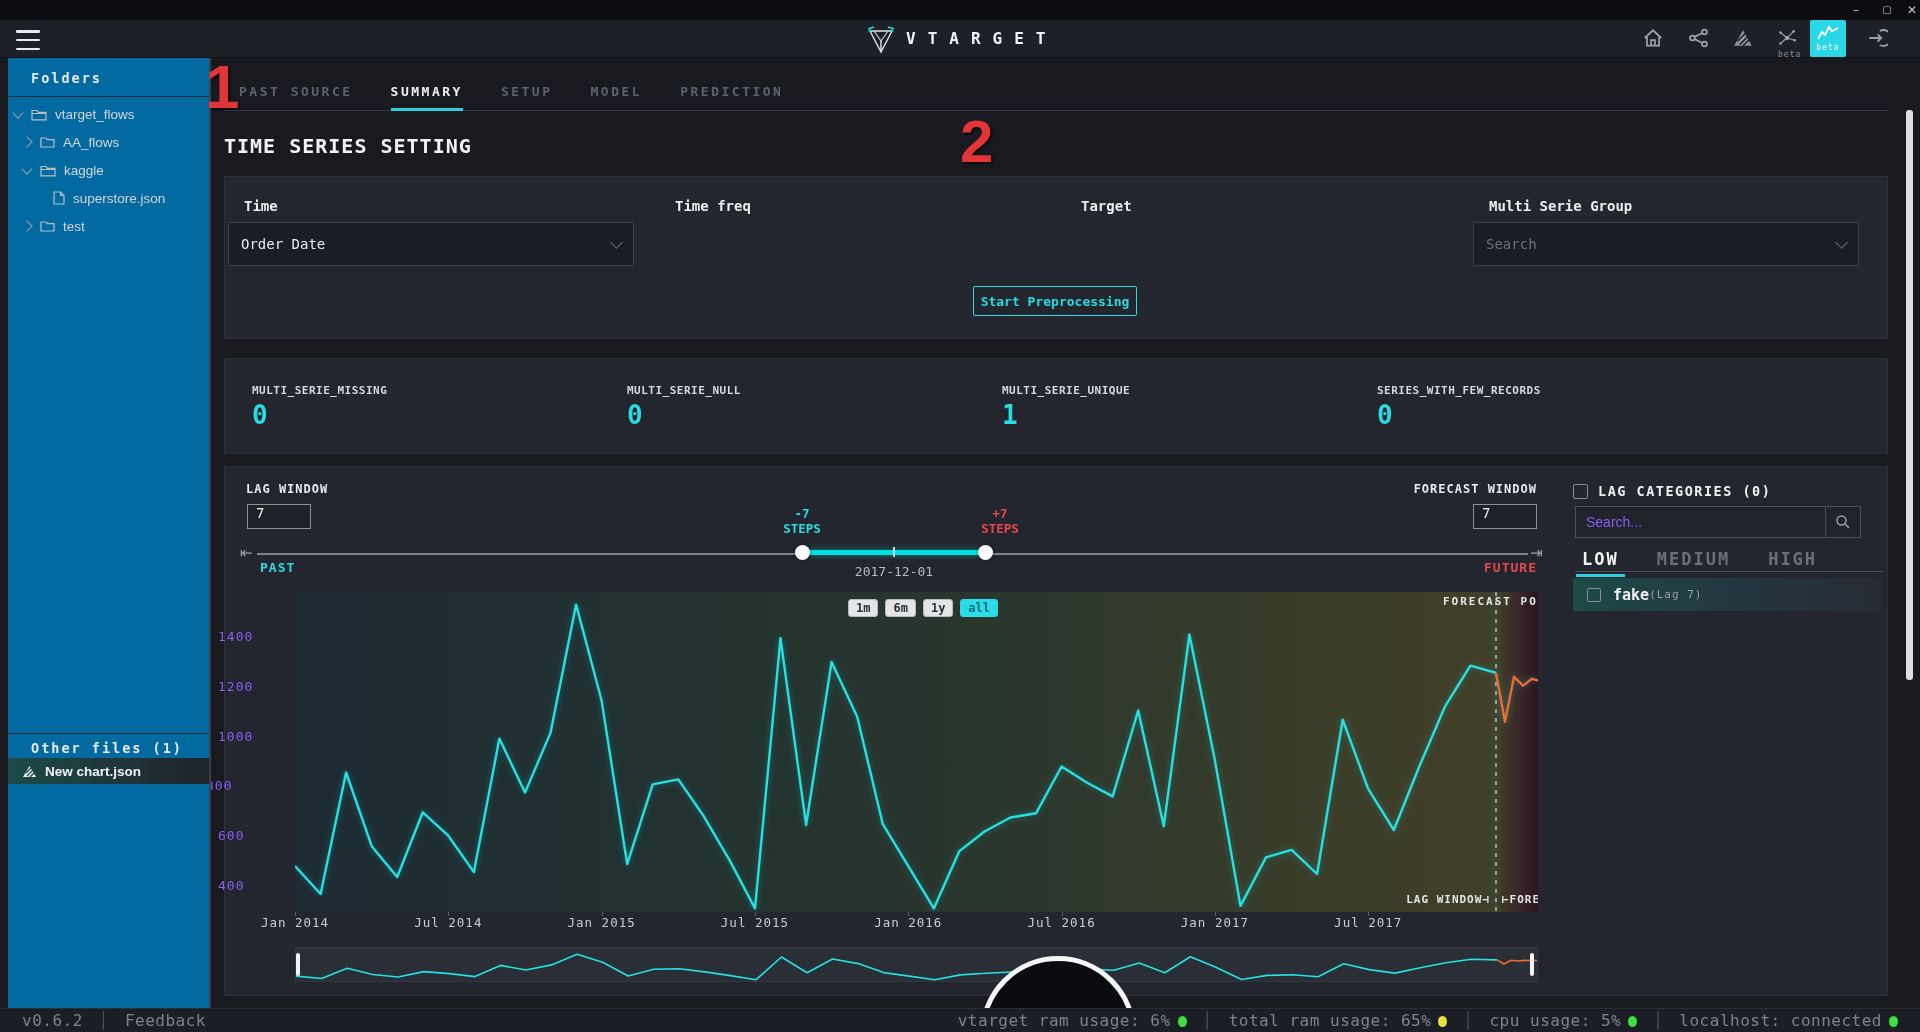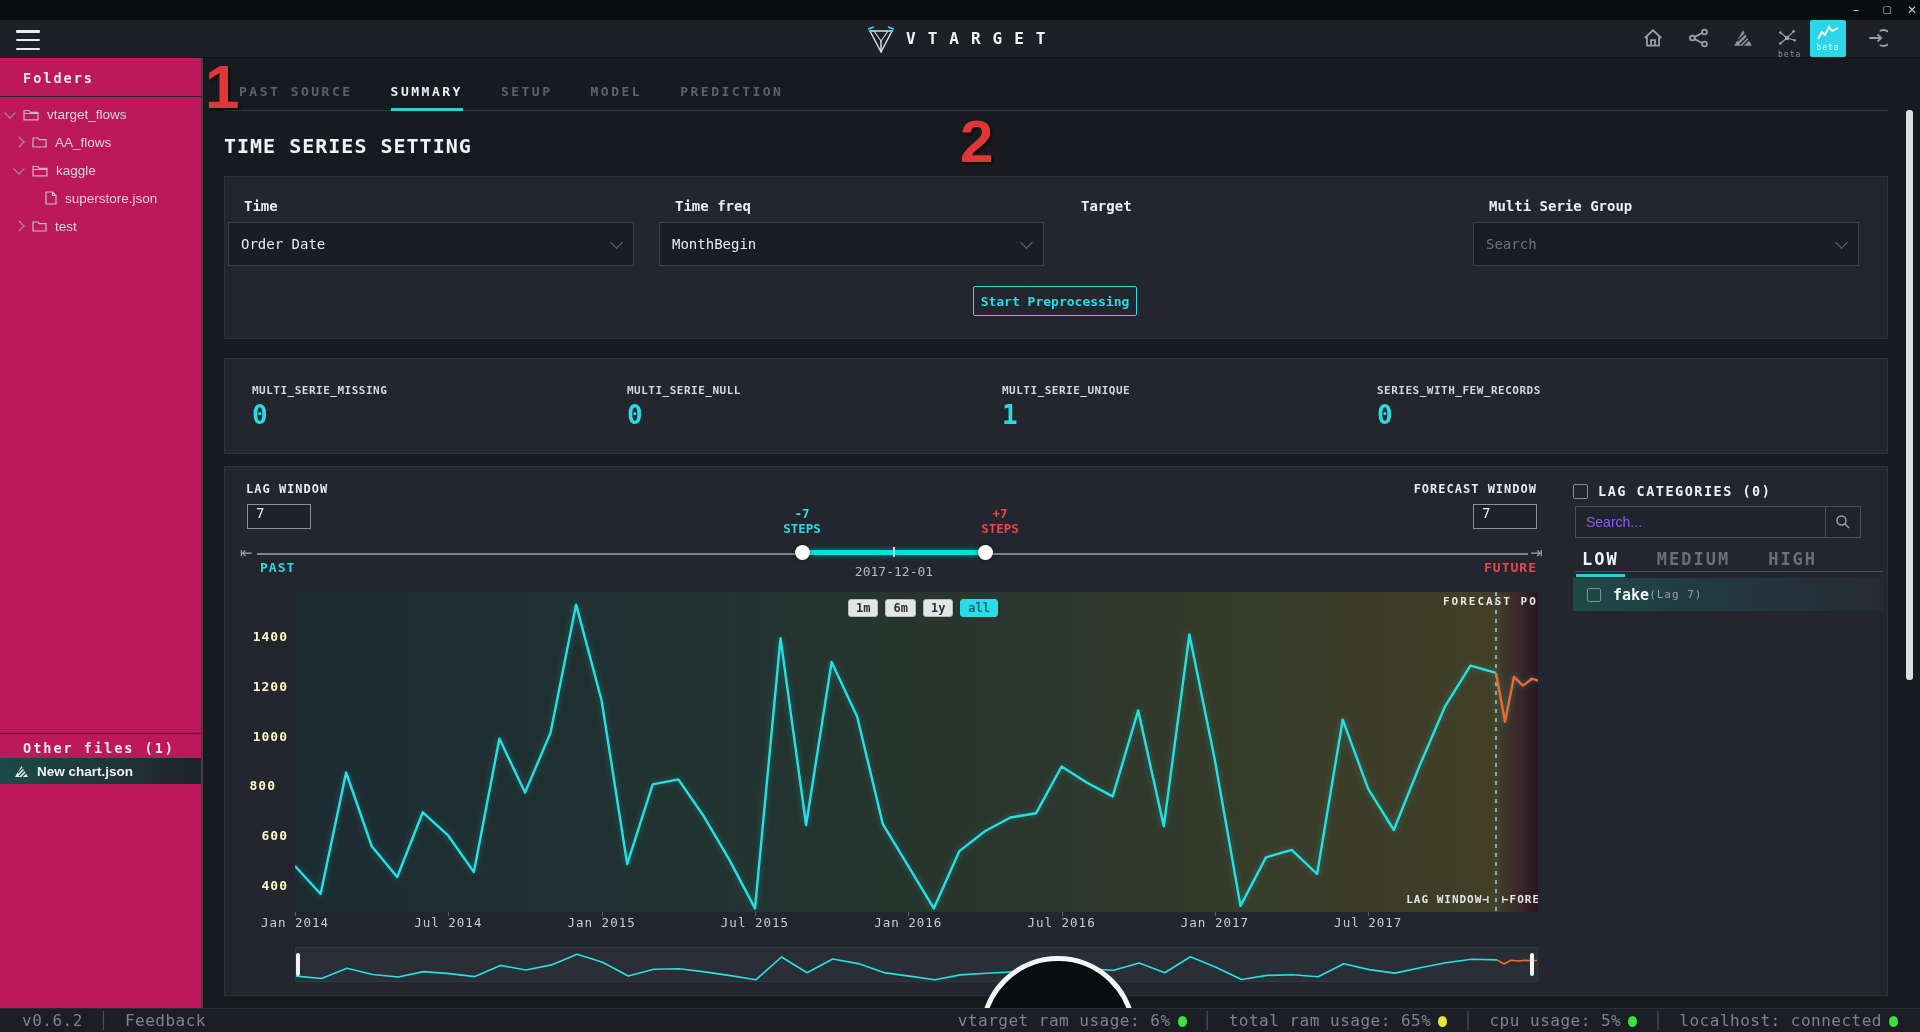--- a/index.html
+++ b/index.html
@@ -15,21 +15,21 @@
   #hamburger{left:16px;top:8px;width:24px;height:20px;display:flex;flex-direction:column;justify-content:space-between;padding:2px 0;}
   #hamburger span{display:block;height:2.5px;background:#e8eaee;border-radius:1px;}
   #logo-text{left:906px;top:9px;font-size:16px;font-weight:bold;color:#f2f4f6;letter-spacing:12px;}
   .hicon{position:absolute;top:7px;width:24px;height:24px;color:#9aa0a8;}
   .hicon svg{width:22px;height:22px;stroke:#9aa0a8;fill:none;stroke-width:1.6;}
   .beta-sub{position:absolute;font-size:8px;color:#8a8f99;letter-spacing:1px;}
   #beta-tile{left:1810px;top:0px;width:36px;height:37px;background:#2bd7e7;border-radius:2px;text-align:center;}
   #beta-tile svg{margin-top:4px;width:24px;height:18px;stroke:#fff;fill:none;stroke-width:1.8;}
   #beta-tile .beta-sub{position:static;display:block;color:#fff;margin-top:-3px;}
   
-  #sidebar{left:0;top:57px;width:201px;height:951px;background:#be185d;border-right:2px solid #3c4048;z-index:5;}
+  #sidebar{left:8px;top:57px;width:201px;height:951px;background:#0369a1;border-right:2px solid #3c4048;z-index:5;}
   #folders-title{left:23px;top:13px;font-size:13.5px;font-weight:bold;letter-spacing:2px;color:#e8ebee;}
   .side-div{position:absolute;left:0;width:201px;height:1px;background:#2a2d34;}
   #tree{position:absolute;left:0;top:43px;width:201px;}
   .trow{height:28px;display:flex;align-items:center;font-family:"Liberation Sans",sans-serif;font-size:13.5px;color:#d4d7dc;}
   .chev{width:7px;height:7px;border-right:1.6px solid #9aa0a8;border-bottom:1.6px solid #9aa0a8;flex:none;}
   .chev.r{transform:rotate(-45deg);}
   .chev.d{transform:rotate(45deg);margin-top:-3px;}
   .ticon{flex:none;margin:0 8px 0 9px;display:flex;}
   #otherfiles-title{left:23px;top:683px;font-size:13.5px;font-weight:bold;letter-spacing:2px;color:#e8ebee;}
   #newchart-row{left:0;top:701px;width:201px;height:26px;display:flex;align-items:center;
@@ -81,21 +81,21 @@
     background:linear-gradient(90deg,#1d2b33 0%,#223330 35%,#2b372d 60%,#3a3d29 82%,#413f27 96%);}
   #forecast-zone{left:1201px;top:0;width:42px;height:320px;
     background:linear-gradient(90deg,rgba(56,32,43,0) 0%,rgba(56,32,43,.75) 55%,#2a141f 100%);}
   #plot svg{position:absolute;left:0;top:0;filter:drop-shadow(0 0 3px rgba(38,224,227,.35));}
   #range-btns{left:553px;top:7px;display:flex;gap:7px;}
   .rbtn{padding:1px 7px;font-size:12px;font-weight:bold;background:#e3e5e8;color:#2b2f36;
     border:1px solid #b5b8bf;border-radius:3px;font-family:"DejaVu Sans Mono",monospace;}
   .rbtn.active{background:#2bdbe9;border-color:#2bdbe9;color:#0b7078;}
   #forecast-point-label{left:1148px;top:3px;width:220px;font-size:11px;font-weight:bold;letter-spacing:2px;color:#e3e6ea;white-space:nowrap;}
   .plot-annot{position:absolute;top:301px;font-size:11px;font-weight:bold;letter-spacing:1px;color:#e3e6ea;white-space:nowrap;}
-  .ytick{position:absolute;width:70px;text-align:right;font-size:13px;letter-spacing:1px;color:#fef9c3;font-weight:bold;}
+  .ytick{position:absolute;width:70px;text-align:left;font-size:13px;letter-spacing:1px;color:#8b5cf6;}
   .xtick{position:absolute;top:915px;width:90px;text-align:center;font-size:12.5px;letter-spacing:1px;color:#c9ccd2;}
   .xtickmark{position:absolute;top:912px;width:1px;height:4px;background:#596069;}
   
   #navigator{left:295px;top:947px;width:1243px;height:35px;background:#2a2e36;border:1px solid #33373f;box-sizing:border-box;}
   .nav-handle{position:absolute;top:953px;width:4px;height:23px;background:#f2f3f5;border-radius:2px;z-index:3;}
   #focus-circle{left:980px;top:956px;width:156px;height:156px;border-radius:50%;
     background:#0a0c10;border:5px solid #f5f6f7;box-sizing:border-box;z-index:4;}
   
   .cbox{position:absolute;width:15px;height:15px;border:1.5px solid #878d96;border-radius:2px;box-sizing:border-box;}
   #lagcat-title{left:1598px;top:483px;font-size:13.5px;font-weight:bold;letter-spacing:1.5px;color:#eef0f3;}
@@ -263,24 +263,20 @@
 
   <div class="abs" id="page-title">TIME SERIES SETTING</div>
 
   <div class="abs panel" id="panel-settings"></div>
   <div class="field-label" style="left:244px;">Time</div>
   <div class="selectbox" style="left:228px;width:406px;">
     <span class="val">Order Date</span>
       <span class="selchev"></span>
   </div>
   <div class="field-label" style="left:675px;">Time freq</div>
-  <div class="selectbox" style="left:659px;width:385px;">
-    <span class="val">MonthBegin</span>
-      <span class="selchev"></span>
-  </div>
   <div class="field-label" style="left:1081px;">Target</div>
   <div class="field-label" style="left:1489px;">Multi Serie Group</div>
   <div class="selectbox muted" style="left:1473px;width:386px;">
     <span class="val">Search</span>
       <span class="selchev"></span>
   </div>
   <button class="abs" id="start-btn">Start Preprocessing</button>
 
   <div class="abs panel" id="panel-stats"></div>
   <div id="stats-holder">

